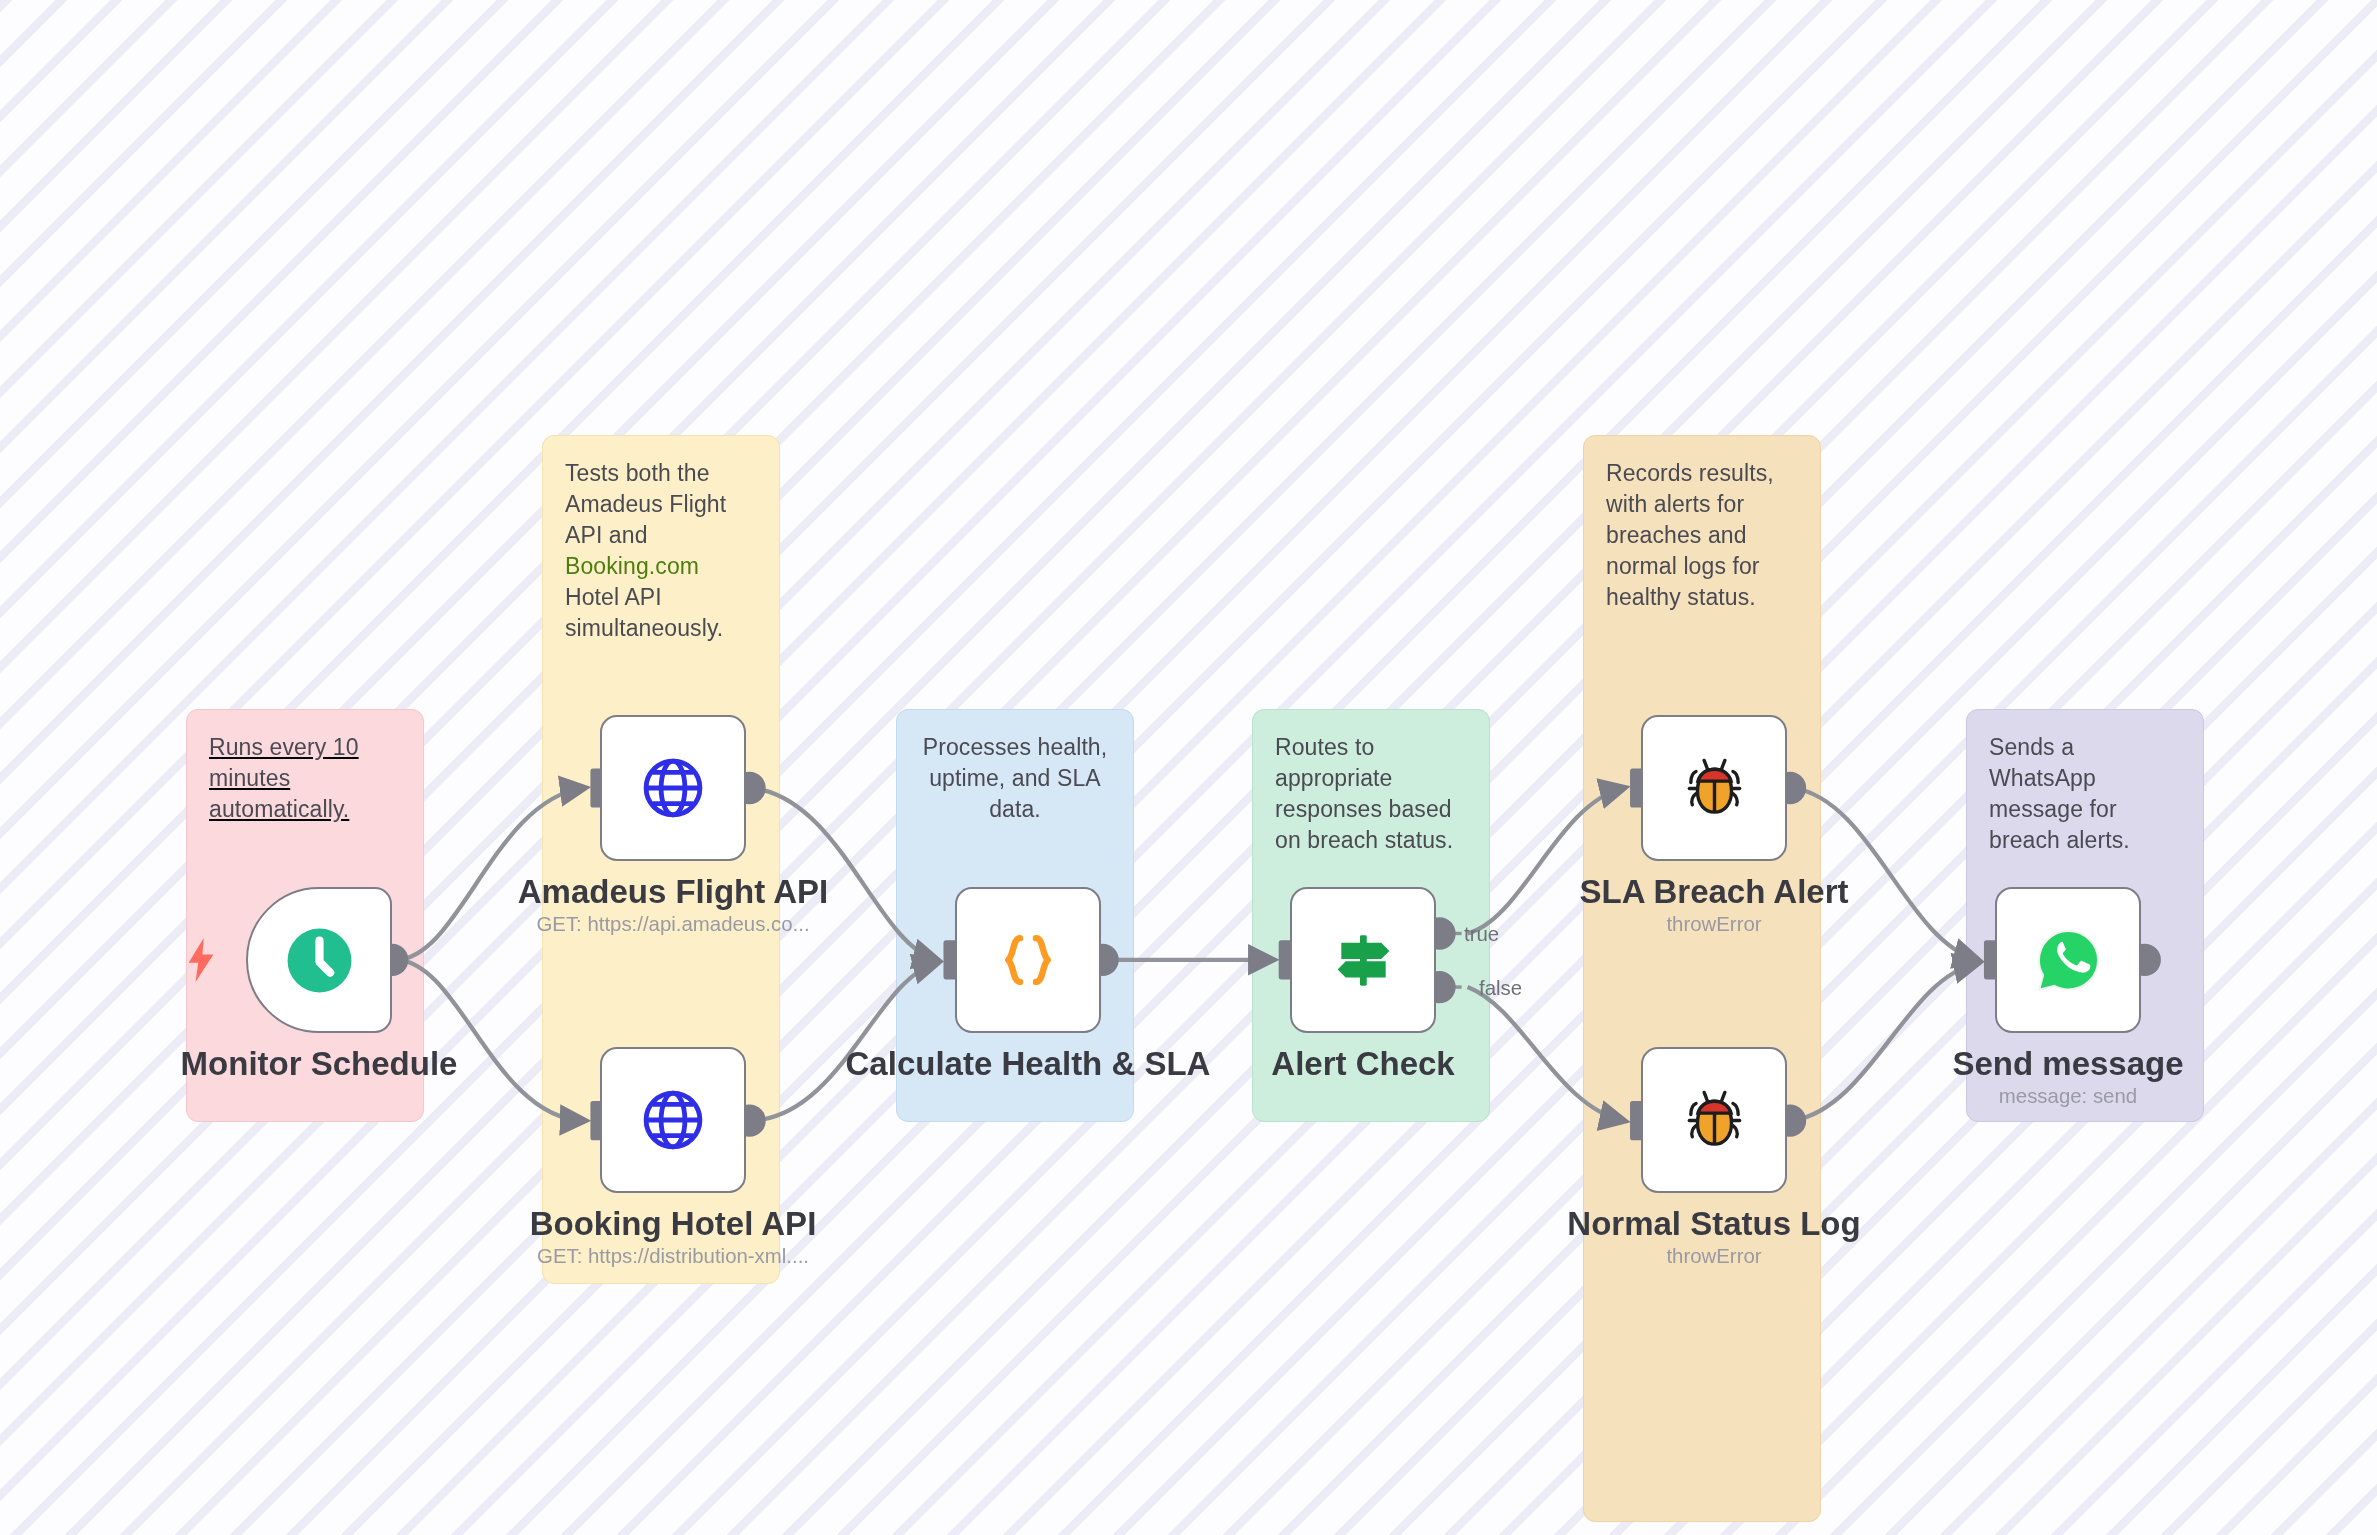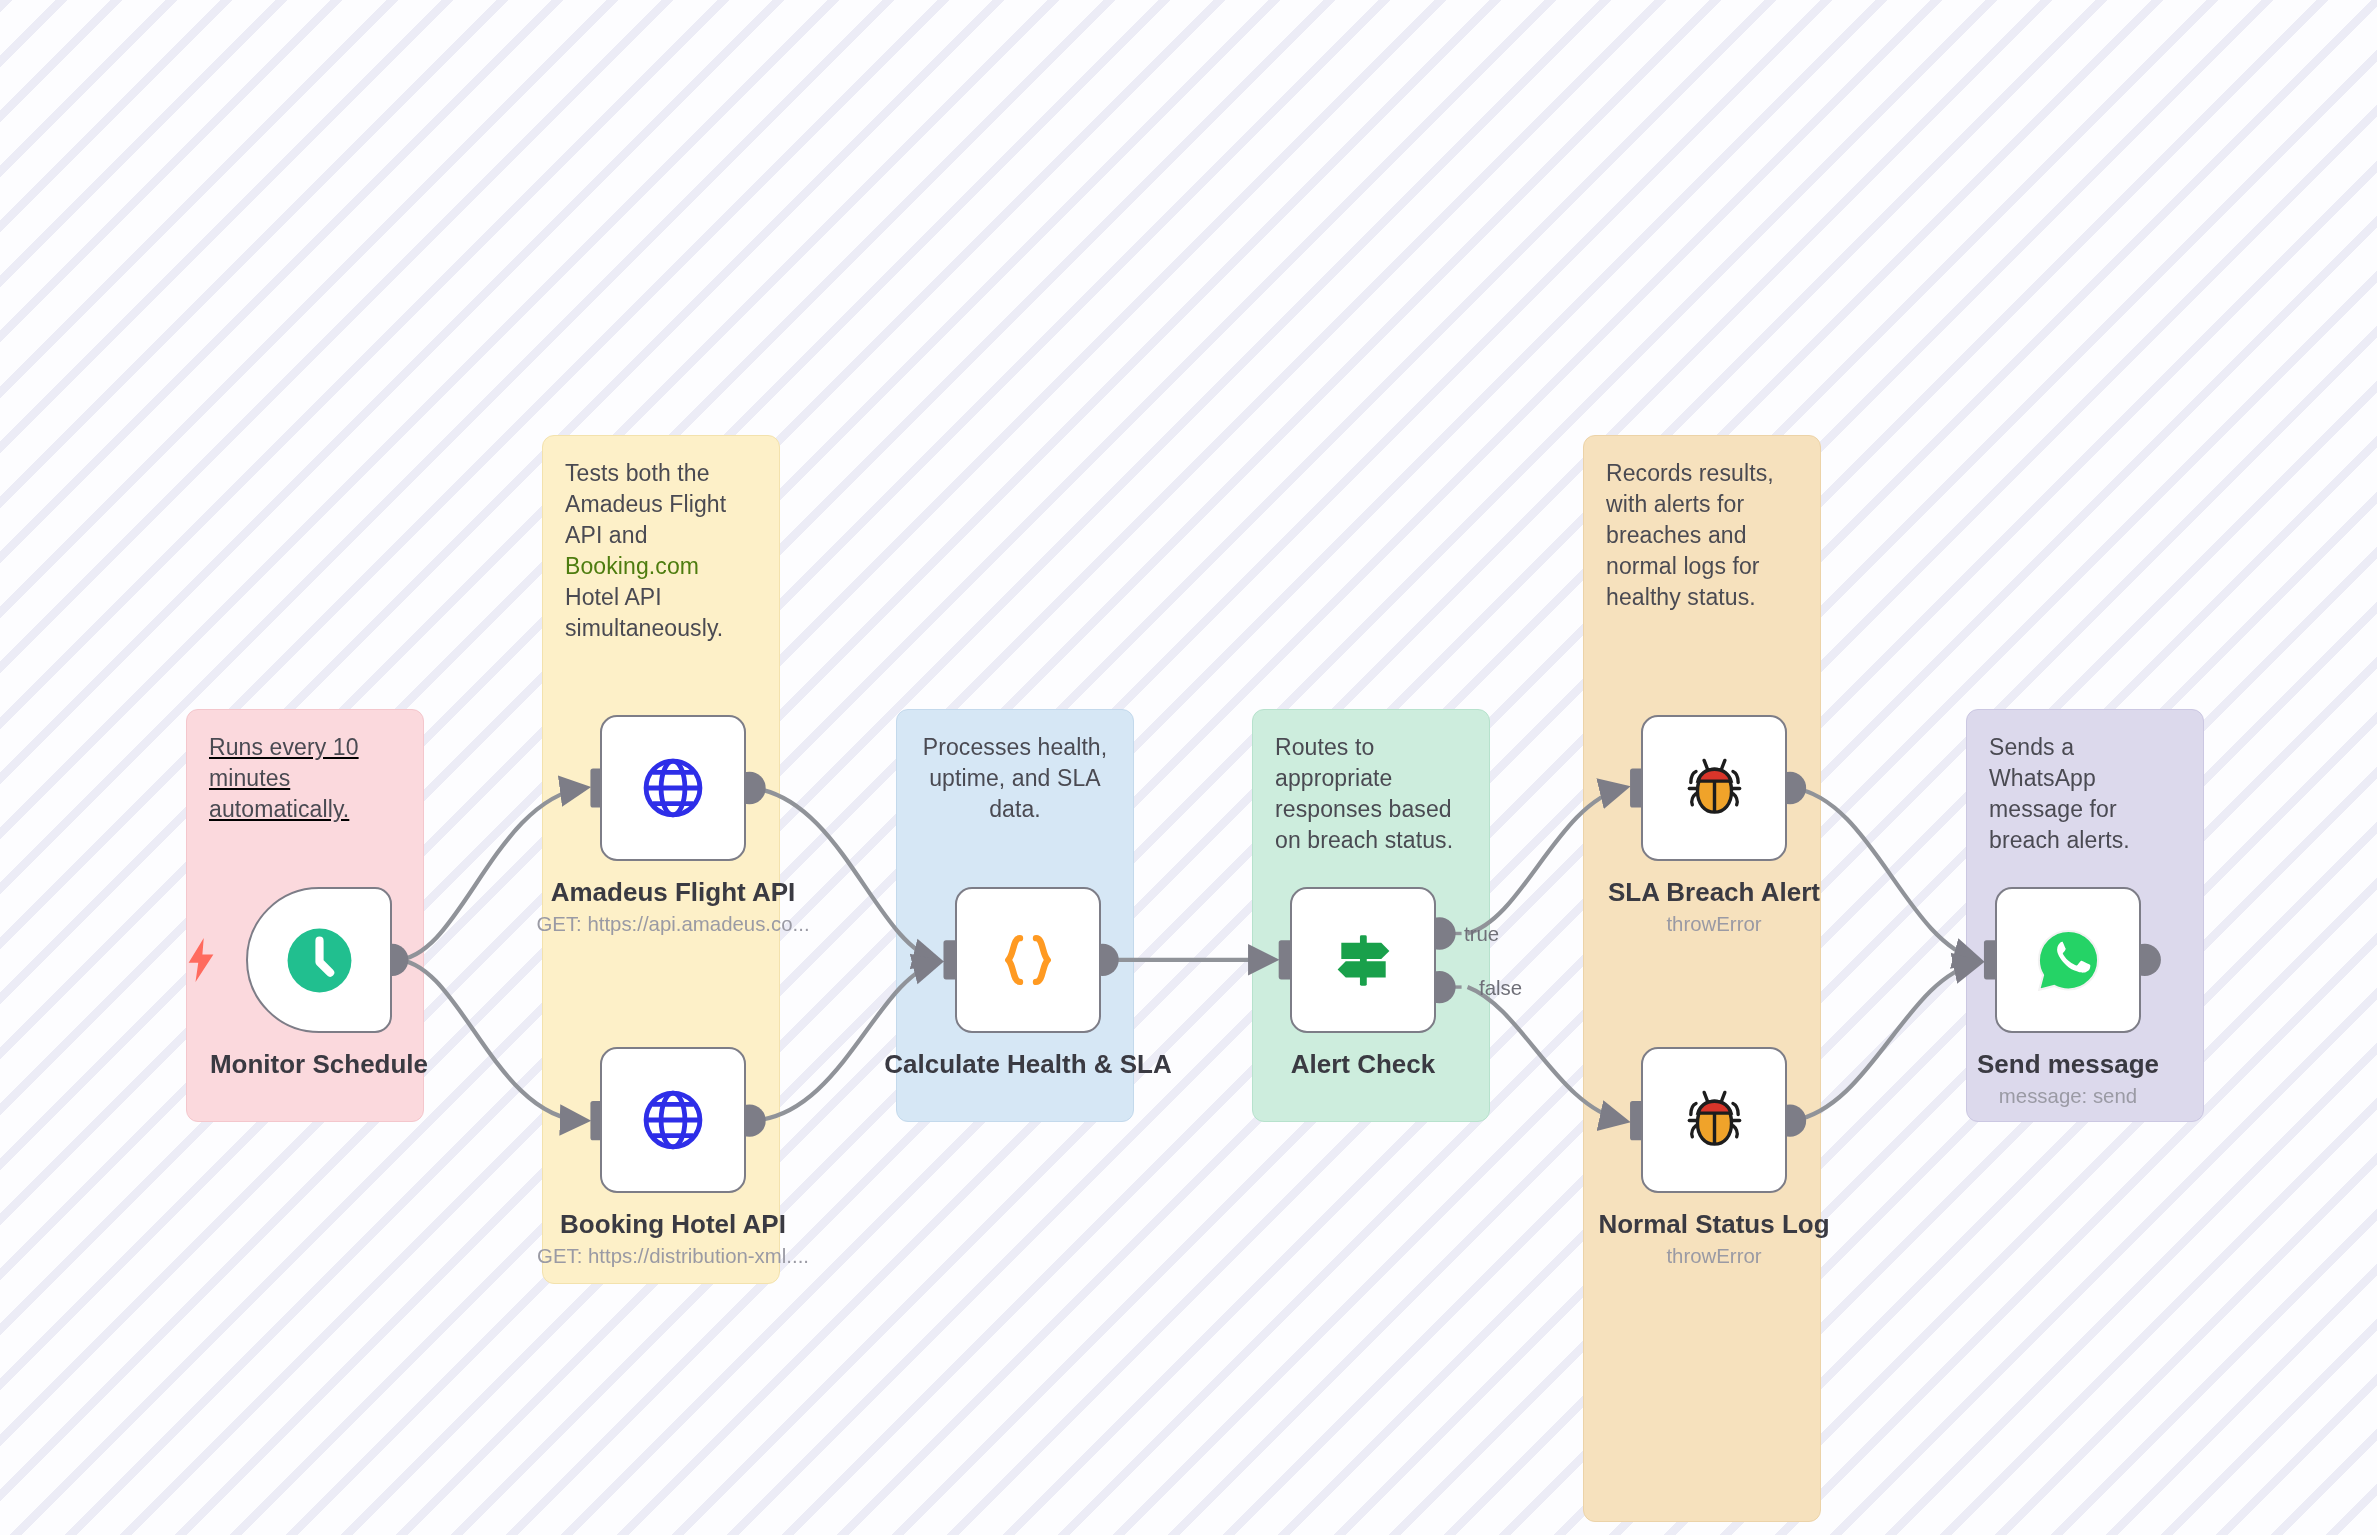--- a/index.html
+++ b/index.html
@@ -82,21 +82,21 @@
     border-radius: 73px 17px 17px 73px;
   }
 
   
   .node-caption {
     position: absolute;
     text-align: center;
     width: 374px;
   }
   .node-title {
-    font-size: 26px;
+    font-size: 33px;
     font-weight: bold;
     color: #3a3a42;
     line-height: 34px;
     white-space: nowrap;
   }
   .node-subtitle {
     font-size: 20.4px;
     color: #9a9aa4;
     line-height: 27px;
     margin-top: 1.7px;

